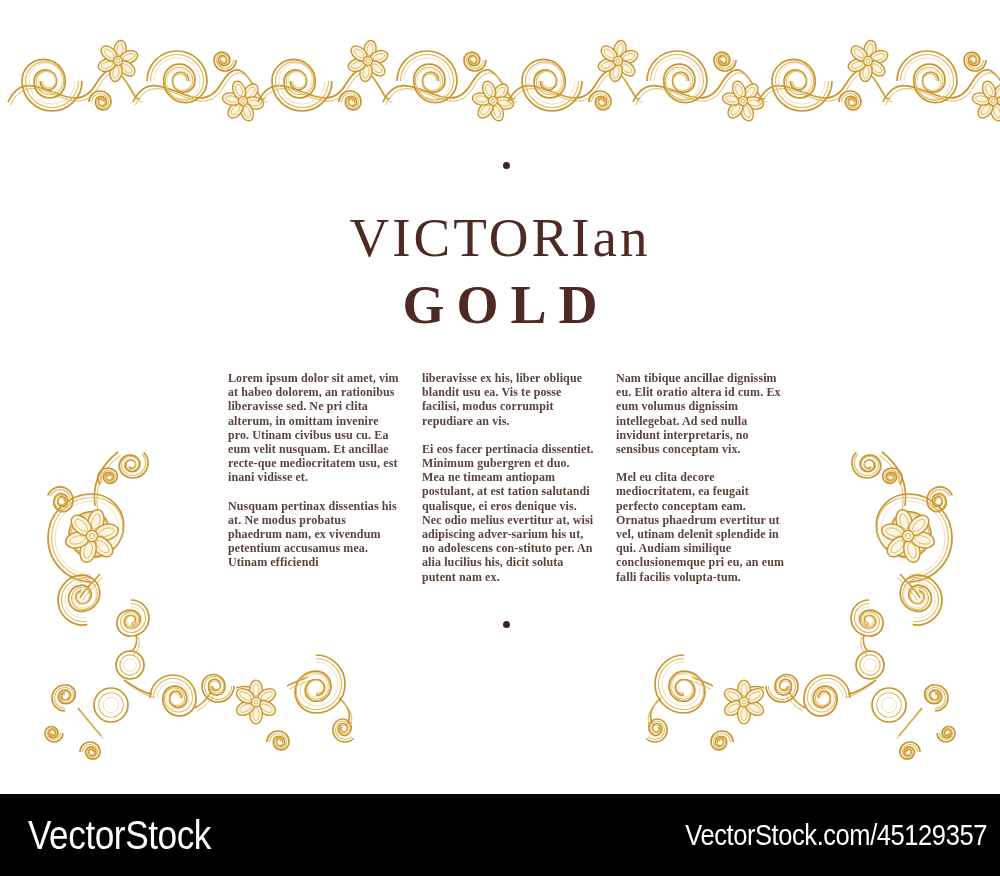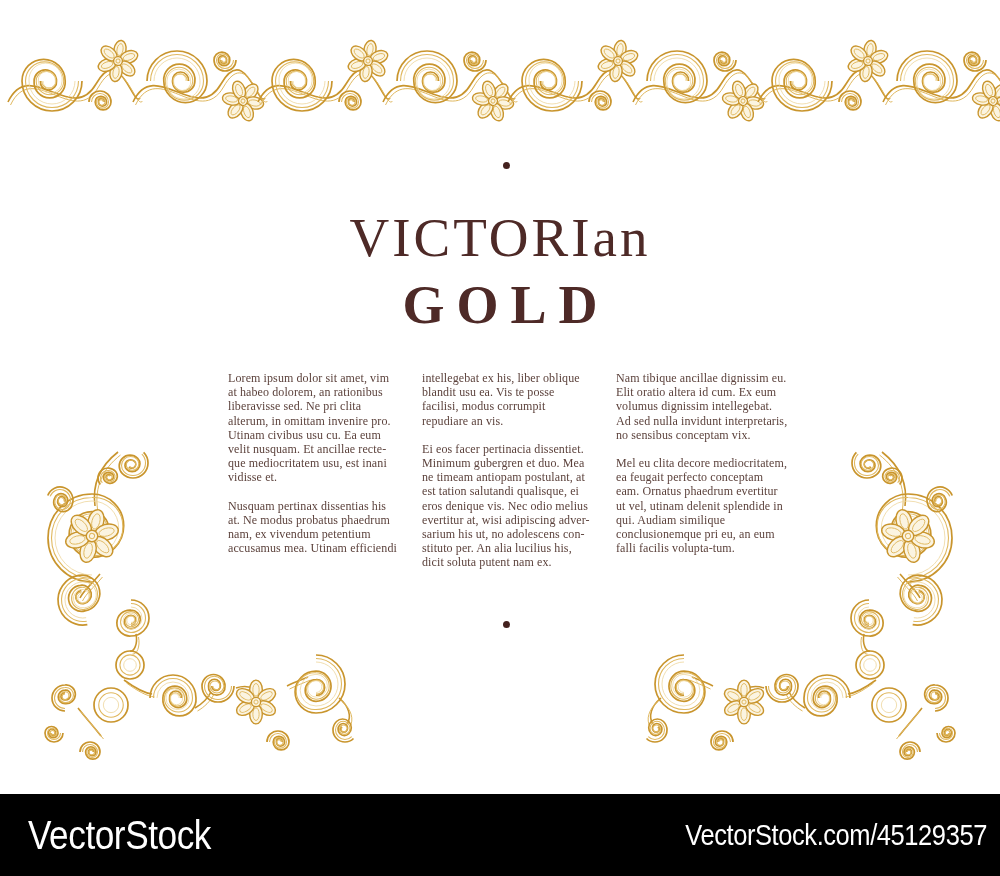--- a/index.html
+++ b/index.html
@@ -10,21 +10,21 @@
   #corner-left{left:40px;top:436px;width:330px;height:335px;}
   #corner-right{left:630px;top:436px;width:330px;height:335px;}
   .dot{position:absolute;width:7px;height:7px;border-radius:50%;background:#44211E;}
   .dot-top{left:503px;top:162px;}
   .dot-bottom{left:503px;top:621px;}
   .title-wrap{position:absolute;left:0;top:210px;width:1000px;text-align:center;color:#4E2A27;}
   .t1{font-size:55px;line-height:1;letter-spacing:3px;font-weight:400;}
   .t2{font-size:54px;line-height:1;letter-spacing:12px;text-indent:12px;margin-top:13px;font-weight:700;}
   .cols{position:absolute;left:228px;top:371px;width:562px;display:flex;gap:22px;
         color:#5C423C;font-size:12px;line-height:14.2px;letter-spacing:0.1px;}
-  .col{width:172px;}
+  .col{width:172px;font-weight:bold;}
   .col p{margin:0 0 14px 0;}
   .bottom-bar{position:absolute;left:0;right:0;top:794px;bottom:0;background:#000;
               display:flex;align-items:center;justify-content:space-between;
               padding:0 25px 0 28px;box-sizing:border-box;color:#fff;
               font-family:"Liberation Sans", sans-serif;text-align:right;}
   .brand{font-size:40px;font-weight:400;letter-spacing:-0.5px;transform:scaleX(.88);transform-origin:left center;}
   .url{font-size:30px;font-weight:400;letter-spacing:-0.5px;transform:scaleX(.85);transform-origin:right center;}
 </style>
 </head>
 <body>
@@ -368,21 +368,21 @@
     <div class="t1">VICTORIan</div>
     <div class="t2">GOLD</div>
   </div>
 
   <div class="cols">
     <div class="col">
       <p>Lorem ipsum dolor sit amet, vim at habeo dolorem, an rationibus liberavisse sed. Ne pri clita alterum, in omittam invenire pro. Utinam civibus usu cu. Ea eum velit nusquam. Et ancillae recte-que mediocritatem usu, est inani vidisse et.</p>
       <p>Nusquam pertinax dissentias his at. Ne modus probatus phaedrum nam, ex vivendum petentium accusamus mea. Utinam efficiendi</p>
     </div>
     <div class="col">
-      <p>intellegebat ex his, liber oblique blandit usu ea. Vis te posse facilisi, modus corrumpit repudiare an vis.</p>
+      <p>liberavisse ex his, liber oblique blandit usu ea. Vis te posse facilisi, modus corrumpit repudiare an vis.</p>
       <p>Ei eos facer pertinacia dissentiet. Minimum gubergren et duo. Mea ne timeam antiopam postulant, at est tation salutandi qualisque, ei eros denique vis. Nec odio melius evertitur at, wisi adipiscing adver-sarium his ut, no adolescens con-stituto per. An alia lucilius his, dicit soluta putent nam ex.</p>
     </div>
     <div class="col">
       <p>Nam tibique ancillae dignissim eu. Elit oratio altera id cum. Ex eum volumus dignissim intellegebat. Ad sed nulla invidunt interpretaris, no sensibus conceptam vix.</p>
       <p>Mel eu clita decore mediocritatem, ea feugait perfecto conceptam eam. Ornatus phaedrum evertitur ut vel, utinam delenit splendide in qui. Audiam similique conclusionemque pri eu, an eum falli facilis volupta-tum.</p>
     </div>
   </div>
 
   <div class="dot dot-bottom"></div>
 

